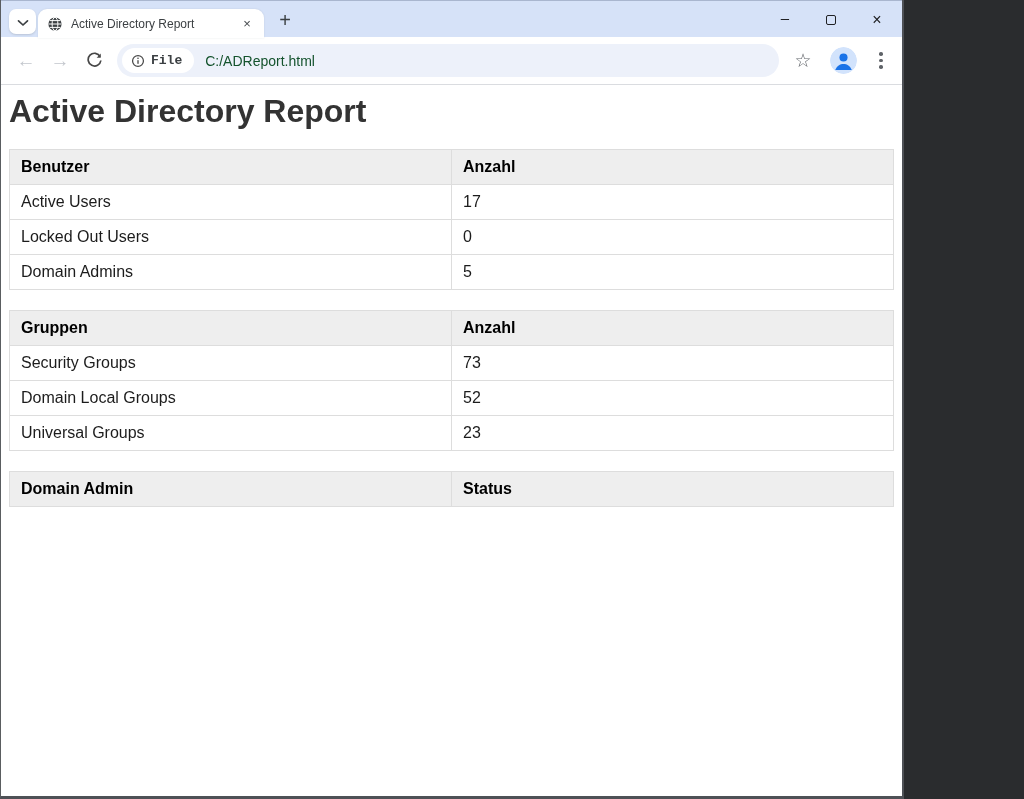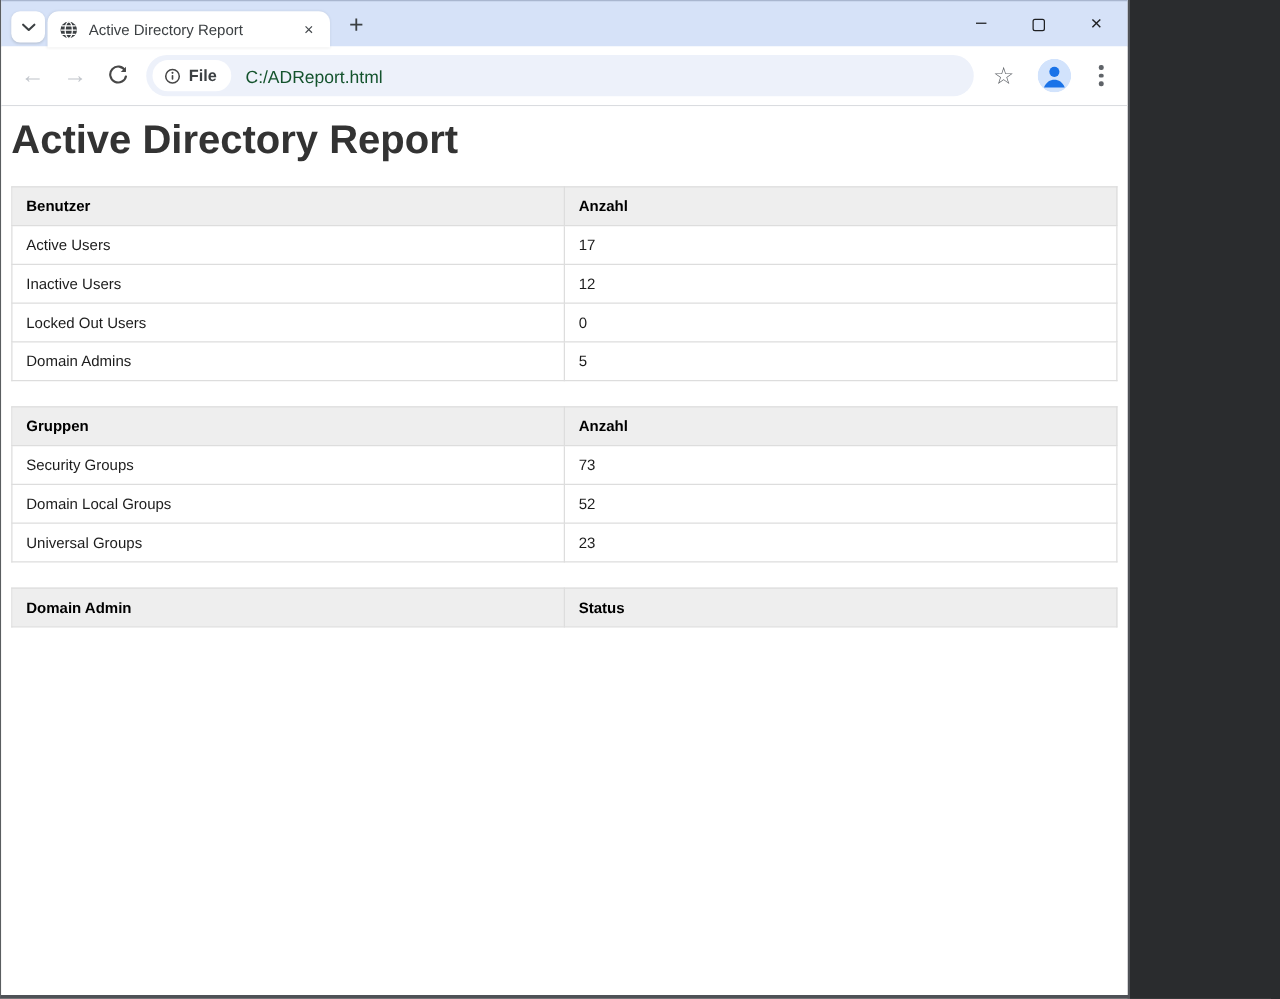--- a/index.html
+++ b/index.html
@@ -71,21 +71,21 @@
   }
   .nav-btn.disabled { color: #c2c6cc; cursor: default; }
   .omnibox {
     flex: 1 1 auto; min-width: 0; height: 33px; margin: 0 8px 0 6px;
     background: var(--omnibox-bg, #edf1fa); border-radius: 17px;
     display: flex; align-items: center; padding: 0 14px 0 5px; cursor: text;
   }
   .site-chip {
     background: #fff; height: 25px; border-radius: 13px;
     display: flex; align-items: center; gap: 6px; padding: 0 12px 0 9px;
-    font-size: 13px; font-weight: 600; color: #3c4043; cursor: pointer; flex: 0 0 auto;
+    font-size: 13px; font-weight: 600; color: #3c4043; cursor: pointer; flex: 0 0 auto; font-family: Liberation Mono, monospace;
   }
   .url { margin-left: 11px; font-size: 14px; color: #14532d; white-space: nowrap; }
   .star-btn {
     width: 32px; height: 32px; display: flex; align-items: center; justify-content: center;
     font-size: 19px; color: #5f6368; cursor: pointer; flex: 0 0 auto;
   }
   .avatar {
     width: 27px; height: 27px; border-radius: 50%; overflow: hidden;
     margin: 0 11px; cursor: pointer; flex: 0 0 auto;
   }
@@ -95,21 +95,21 @@
   }
   .menu-dots i { width: 3.5px; height: 3.5px; border-radius: 50%; background: #5f6368; }
   
   .content { flex: 1 1 auto; background: #fff; padding: 9px 8px; overflow: hidden; }
   h1 {
     font-size: 32px; font-weight: bold; color: #333;
     line-height: 1.12; margin: 0 0 19px 0;
   }
   table {
     width: 100%; border-collapse: collapse; margin: 0 0 20px 0;
-    font-size: 12px; color: #1c1c1c; padding-left: 24px;
+    font-size: 16px; color: #1c1c1c; padding-left: 24px;
   }
   th, td { border: 1px solid var(--table-border, #ddd); padding: 8px 11px; text-align: left; }
   th { background: var(--table-header-bg, #eee); font-weight: bold; color: #000; }
   th:first-child, td:first-child { width: 50%; }
 </style>
 </head>
 <body>
 
 <div class="window">
 
@@ -196,24 +196,20 @@
             <th>Benutzer</th>
             <th>Anzahl</th>
           </tr>
         </thead>
         <tbody>
           <tr>
             <td>Active Users</td>
             <td>17</td>
           </tr>
           <tr>
-            <td>Inactive Users</td>
-            <td>12</td>
-          </tr>
-          <tr>
             <td>Locked Out Users</td>
             <td>0</td>
           </tr>
           <tr>
             <td>Domain Admins</td>
             <td>5</td>
           </tr>
         </tbody>
       </table>
     <table>

